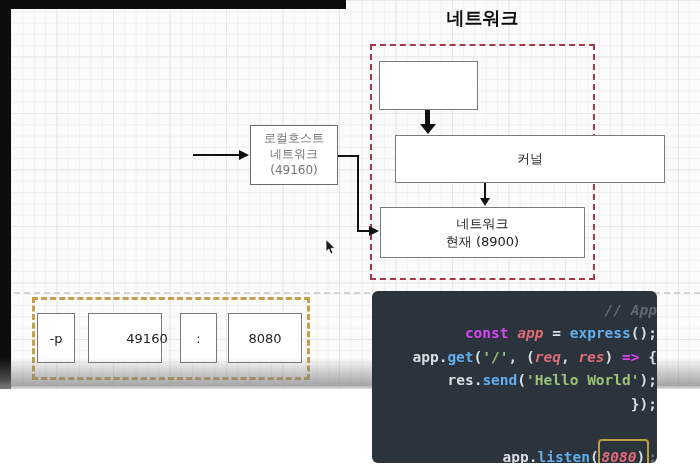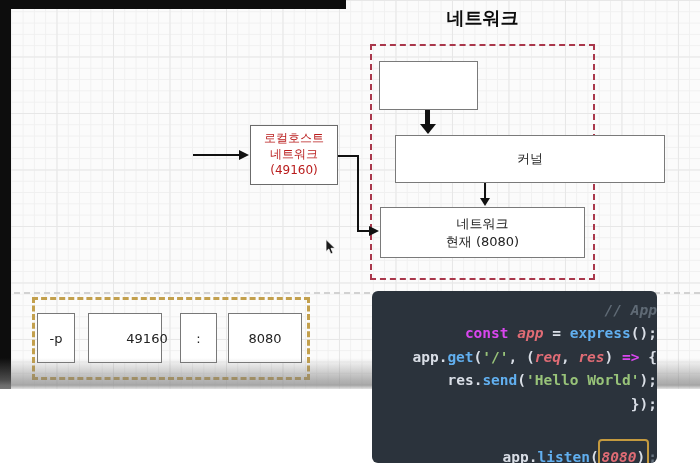--- a/index.html
+++ b/index.html
@@ -30,21 +30,21 @@
   .page-dashed-line{position:absolute;left:14px;top:292px;width:686px;height:0;border-top:2px dashed #d2d2d2;z-index:1;}
 
   
   .dbox{position:absolute;background:#fff;border:1px solid #6b6b6b;box-sizing:border-box;z-index:3;}
   .centered{display:flex;align-items:center;justify-content:center;text-align:center;}
 
   .browser-box{left:21px;top:103px;width:179px;height:137px;border-color:#5a5a5a;}
   .browser-label{position:absolute;left:10px;top:7px;font-size:12px;color:#333;}
   .url-box{position:absolute;left:5px;top:36px;width:167px;height:31px;background:#fff;border:1px solid #5a5a5a;box-sizing:border-box;font-size:12.5px;color:#222;}
 
-  .localhost-box{left:250px;top:125px;width:88px;height:60px;font-size:12px;line-height:1.32;color:#b91c1c;}
+  .localhost-box{left:250px;top:125px;width:88px;height:60px;font-size:12px;line-height:1.32;color:#737373;}
   .kernel-box{left:395px;top:135px;width:270px;height:48px;border-color:#7a7a7a;font-size:13px;}
   .network-box{left:380px;top:207px;width:205px;height:51px;border-color:#7a7a7a;font-size:13px;line-height:1.35;}
   .empty-box{left:379px;top:61px;width:99px;height:49px;border-color:#7a7a7a;}
 
   .container-title{position:absolute;left:370px;top:6px;width:225px;text-align:center;font-size:18px;font-weight:bold;color:#0d0d0d;z-index:3;}
   .container-dashed{position:absolute;left:370px;top:44px;width:225px;height:236px;border:2px dashed #a9374b;box-sizing:border-box;z-index:2;}
 
   
   .seg{position:absolute;background:#111;z-index:3;}
   .head-right{position:absolute;width:0;height:0;border-top:5px solid transparent;border-bottom:5px solid transparent;border-left:10px solid #111;z-index:3;}
@@ -113,21 +113,21 @@
   <div class="head-down-big" style="left:420px;top:124px;"></div>
 
   <div class="dbox kernel-box centered">커널</div>
 
   <div class="seg" style="left:484px;top:183px;width:2px;height:16px;"></div>
   <div class="head-down-small" style="left:480px;top:198px;"></div>
 
   <div class="dbox network-box centered">
     <div>
       <div>네트워크</div>
-      <div>현재 (8080)</div>
+      <div>현재 (8900)</div>
     </div>
   </div>
 
   <div class="mouse-cursor">
     <svg width="12" height="17" viewBox="0 0 12 17">
       <polygon points="1,0.5 1,12.5 3.8,10 5.8,15 8,14.1 6,9.3 10,9.3" fill="#1a1a1a" stroke="#fff" stroke-width="0.8"></polygon>
     </svg>
   </div>
 
   <div class="port-dashed"></div>

